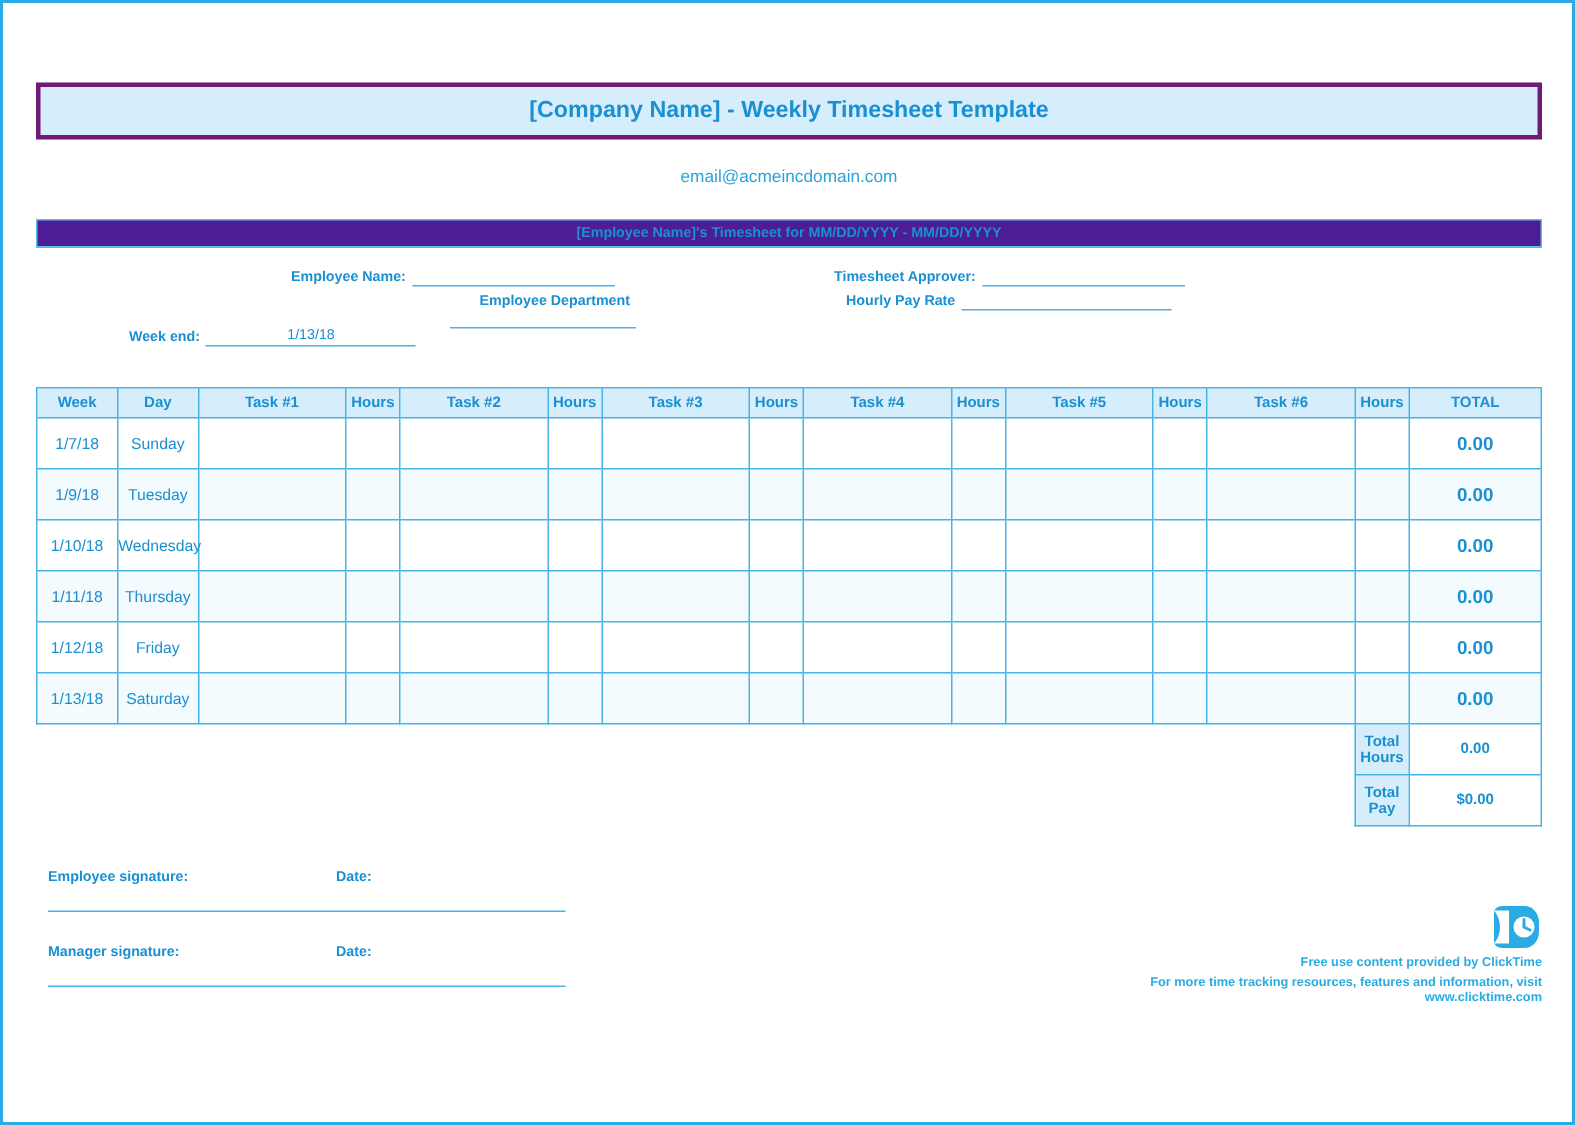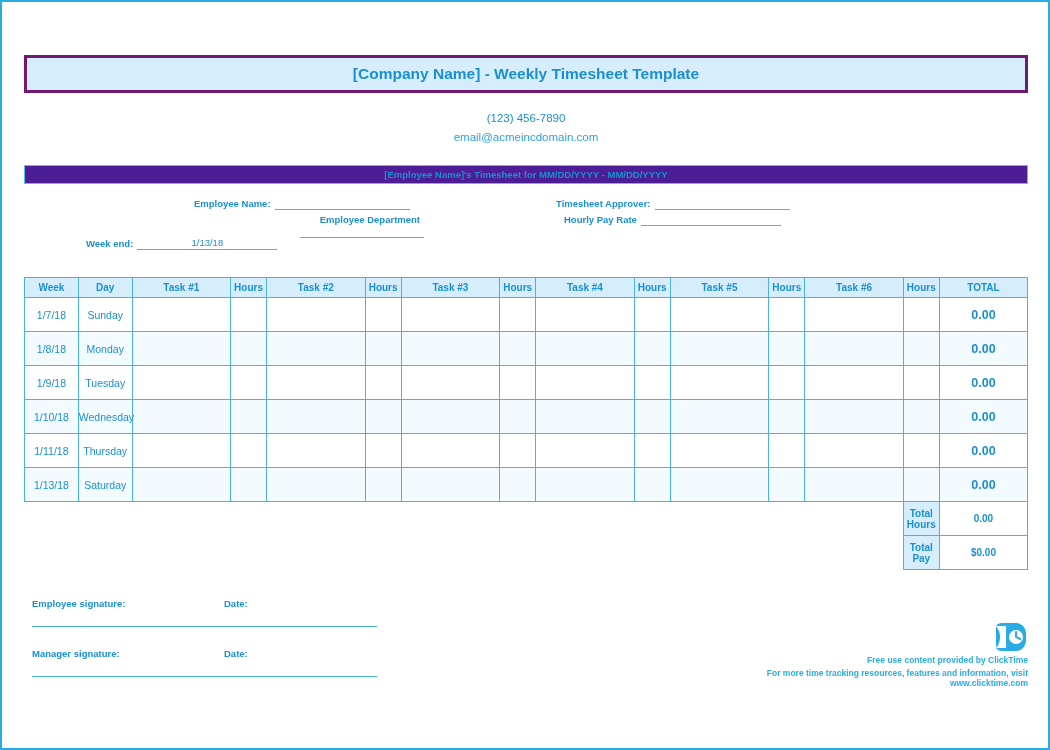--- a/index.html
+++ b/index.html
@@ -207,21 +207,20 @@
 </style>
 </head>
 <body>
 
 <div class="page">
   <div class="inner">
 
     <div class="title-banner">[Company Name] - Weekly Timesheet Template</div>
 
     <div class="address">
-      <div class="line2">(123) 456-7890</div>
       <div class="line3">email@acmeincdomain.com</div>
     </div>
 
     <div class="sub-banner">[Employee Name]'s Timesheet for MM/DD/YYYY - MM/DD/YYYY</div>
 
     <div class="fields">
       <div class="field" style="left:170px; top:0; width:230px;">
         <span class="lbl">Employee Name:</span>
         <span class="rule" style="width:135px; position:relative;">
           <span class="val"></span>
@@ -306,37 +305,20 @@
           <td></td>
           <td></td>
           <td></td>
           <td></td>
           <td></td>
           <td></td>
           <td></td>
           <td class="total">0.00</td>
         </tr>
         <tr>
-          <td class="date">1/8/18</td>
-          <td class="day">Monday</td>
-          <td></td>
-          <td></td>
-          <td></td>
-          <td></td>
-          <td></td>
-          <td></td>
-          <td></td>
-          <td></td>
-          <td></td>
-          <td></td>
-          <td></td>
-          <td></td>
-          <td class="total">0.00</td>
-        </tr>
-        <tr>
           <td class="date">1/9/18</td>
           <td class="day">Tuesday</td>
           <td></td>
           <td></td>
           <td></td>
           <td></td>
           <td></td>
           <td></td>
           <td></td>
           <td></td>
@@ -359,20 +341,37 @@
           <td></td>
           <td></td>
           <td></td>
           <td></td>
           <td></td>
           <td class="total">0.00</td>
         </tr>
         <tr>
           <td class="date">1/11/18</td>
           <td class="day">Thursday</td>
+          <td></td>
+          <td></td>
+          <td></td>
+          <td></td>
+          <td></td>
+          <td></td>
+          <td></td>
+          <td></td>
+          <td></td>
+          <td></td>
+          <td></td>
+          <td></td>
+          <td class="total">0.00</td>
+        </tr>
+        <tr>
+          <td class="date">1/12/18</td>
+          <td class="day">Friday</td>
           <td></td>
           <td></td>
           <td></td>
           <td></td>
           <td></td>
           <td></td>
           <td></td>
           <td></td>
           <td></td>
           <td></td>

